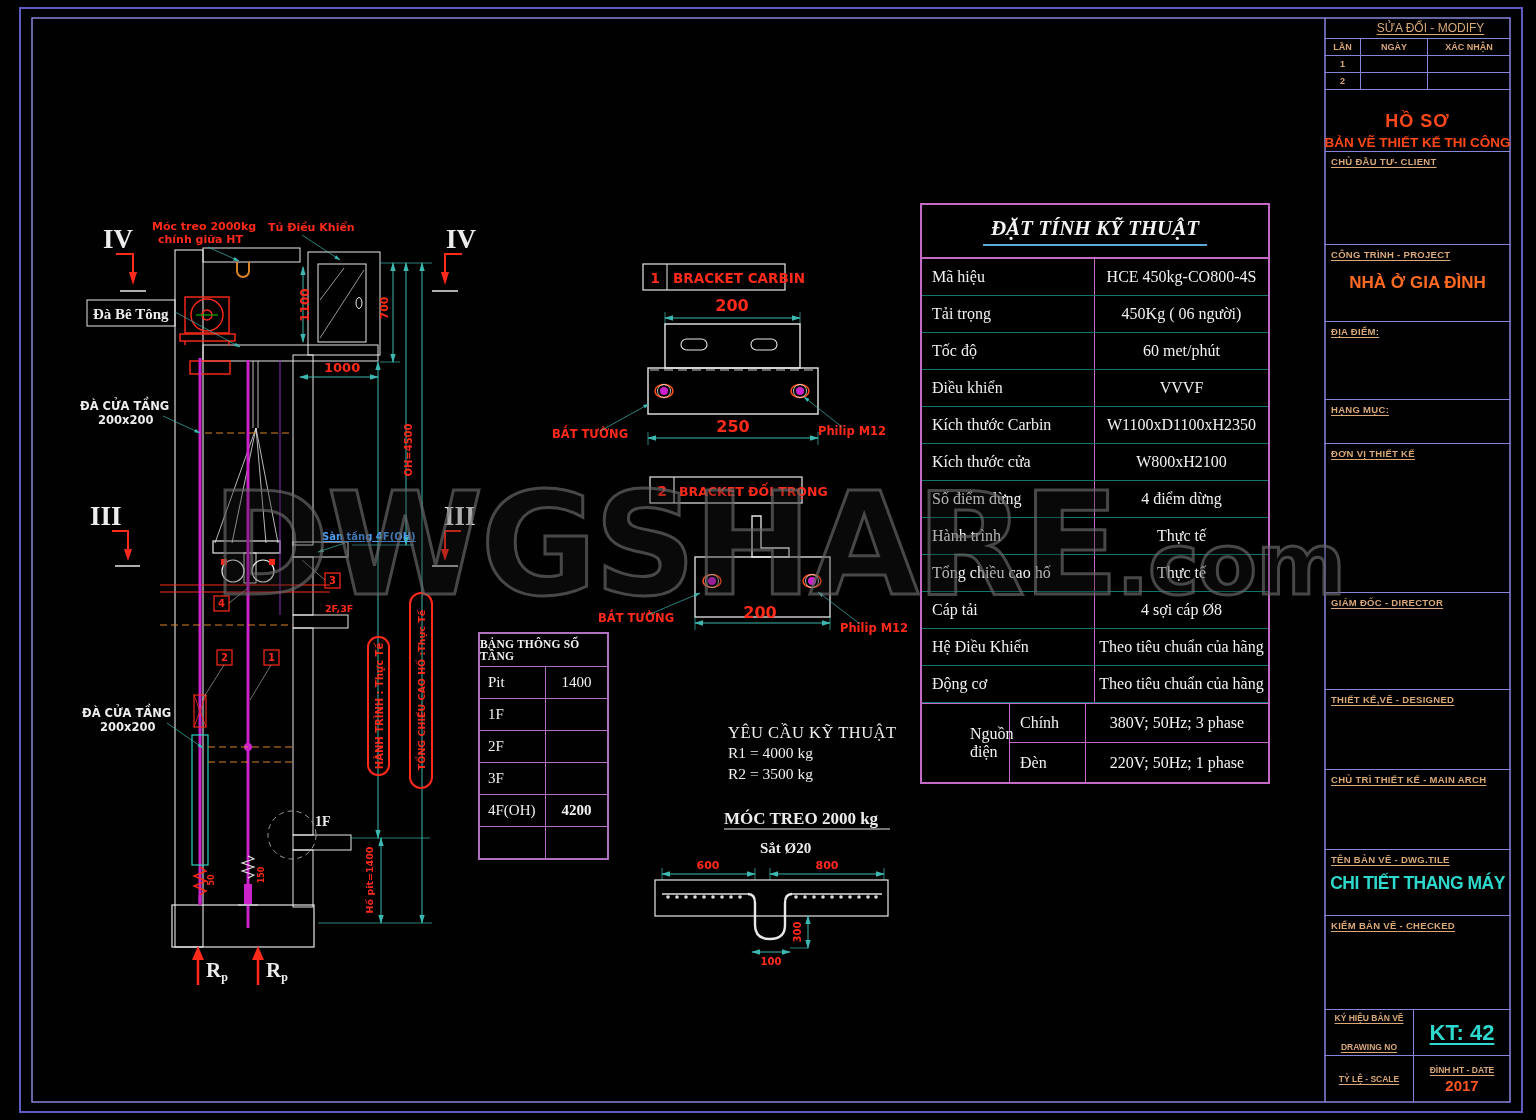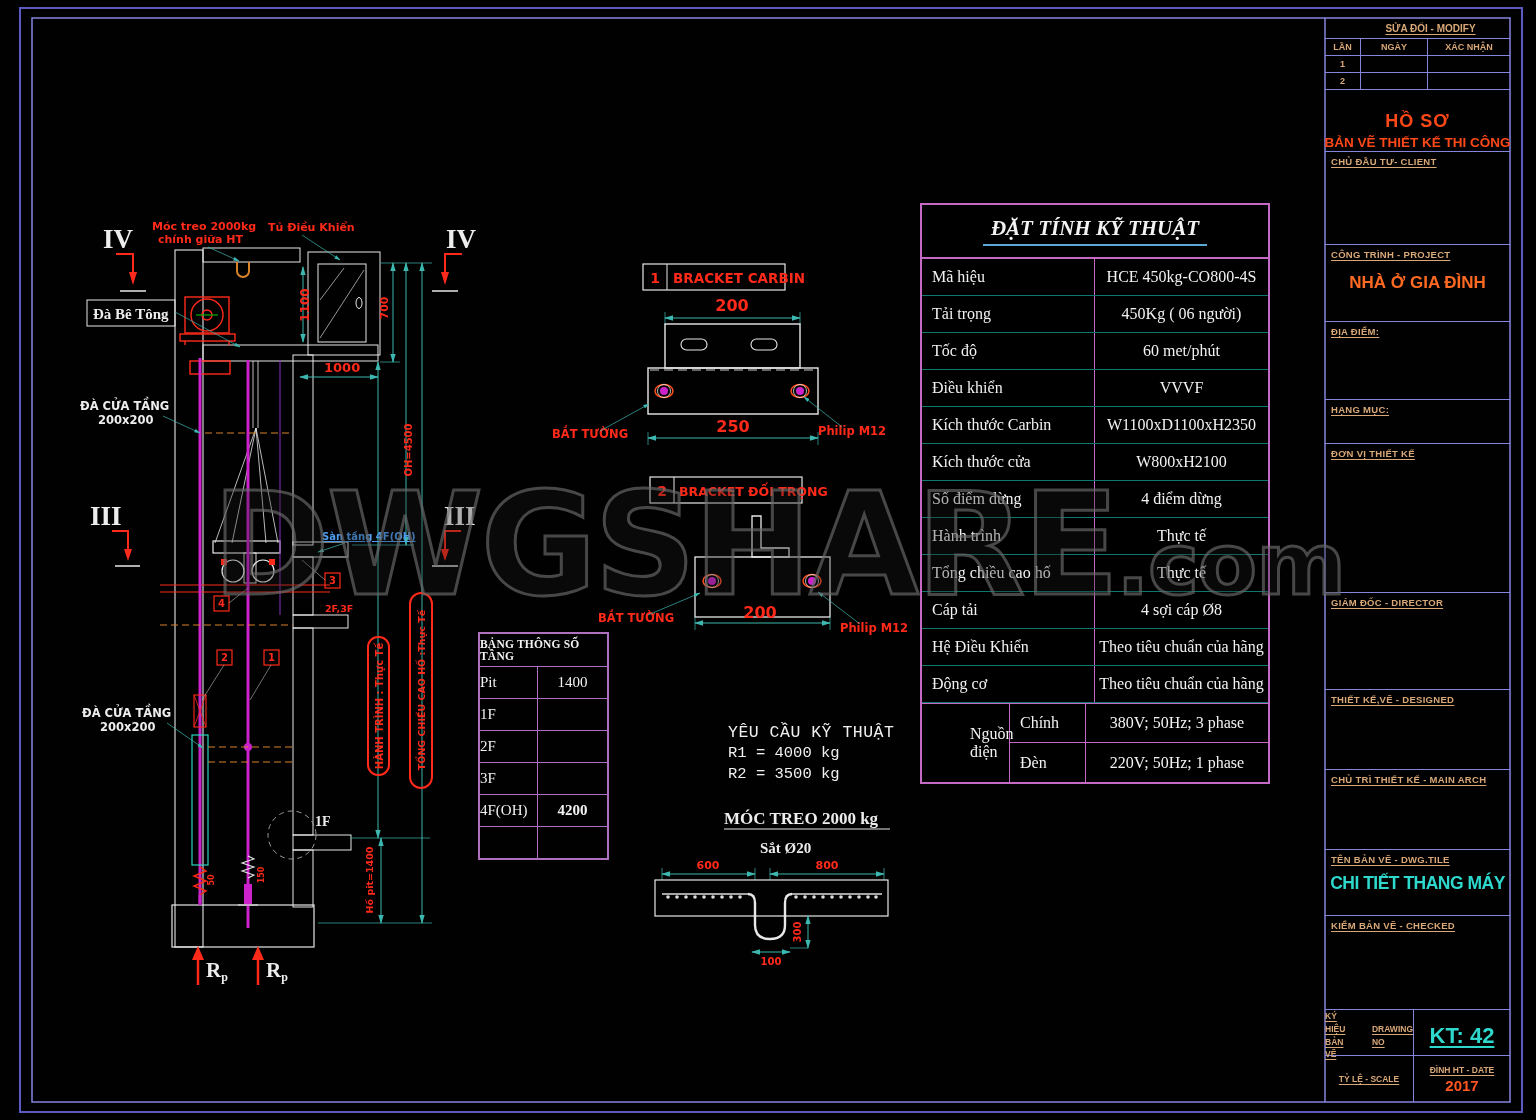--- a/index.html
+++ b/index.html
@@ -39,50 +39,50 @@
   .spec-pow .pval{display:flex;align-items:center;justify-content:center;border-bottom:1px solid #c46ac4;}
   .spec-pow .ptype.last,.spec-pow .pval.last{border-bottom:none;}
 
   
   .floors{position:absolute;left:478px;top:632px;width:127px;border:2px solid #b070c0;z-index:10;
           font-family:"Liberation Serif","DejaVu Serif",serif;color:#f2f2f2;}
   .fl-title{height:32px;border-bottom:1px solid #b070c0;display:flex;align-items:center;justify-content:center;
             font-size:11.5px;font-weight:bold;letter-spacing:0.2px;}
   .fl-row{display:flex;height:31px;border-bottom:1px solid #b070c0;font-size:15px;}
   .fl-row:last-child{border-bottom:none;}
-  .fl-row .l{width:57px;border-right:1px solid #b070c0;display:flex;align-items:center;}
+  .fl-row .l{width:57px;border-right:1px solid #b070c0;display:flex;align-items:center;padding-left:8px;}
   .fl-row .r{flex:1;display:flex;align-items:center;justify-content:center;}
   .fl-row .r.bold{font-weight:bold;}
 
   
   .req{position:absolute;left:728px;top:722px;z-index:10;color:#f0f0f0;
-       font-family:Liberation Mono, monospace;line-height:1.3;}
+       font-family:Liberation Serif, serif;line-height:1.3;}
   .req .t{font-size:16.5px;letter-spacing:0.5px;}
   .req .ln{font-size:15.5px;}
 
   
   .tb{position:absolute;left:1325px;top:18px;width:185px;height:1084px;z-index:10;color:#d8a878;}
   .tb .sec{border-bottom:1.5px solid #8585dd;box-sizing:border-box;position:relative;}
   .tb .lbl{font-size:9.5px;font-weight:bold;letter-spacing:0.3px;text-decoration:underline;
            text-underline-offset:2px;padding:4px 0 0 6px;display:block;}
-  .mod-h{height:20px;display:flex;align-items:center;justify-content:center;font-size:10px;font-weight:bold;
+  .mod-h{height:20px;display:flex;align-items:center;justify-content:center;font-size:12px;font-weight:normal;
          text-decoration:underline;text-underline-offset:2px;margin-left:26px;}
   .mod-grid{display:grid;grid-template-columns:36px 67px 1fr;border-top:1px solid #8585dd;}
   .mod-grid div{border-right:1px solid #8585dd;border-bottom:1px solid #8585dd;height:16px;
                 display:flex;align-items:center;justify-content:center;font-size:9px;font-weight:bold;}
   .mod-grid div:nth-child(3n){border-right:none;}
   .mod-grid div:nth-child(n+7){border-bottom:none;}
   .hs{display:flex;flex-direction:column;align-items:center;justify-content:center;color:#ff4818;font-weight:bold;}
   .hs .l1{font-size:18px;letter-spacing:1px;margin-top:20px;}
   .hs .l2{font-size:13.5px;margin-top:3px;white-space:nowrap;}
   .ctr{position:absolute;left:0;right:0;top:0;bottom:0;display:flex;align-items:center;justify-content:center;}
   .prj{color:#ff6a22;font-weight:bold;font-size:17px;white-space:nowrap;}
   .dwgt{color:#2fd8cc;font-weight:bold;font-size:17.5px;letter-spacing:-0.5px;white-space:nowrap;margin-top:8px;}
   .split{display:grid;grid-template-columns:89px 1fr;height:100%;}
-  .split .lc{border-right:1.5px solid #8585dd;display:flex;flex-direction:row;align-items:center;justify-content:center;
+  .split .lc{border-right:1.5px solid #8585dd;display:flex;flex-direction:column;align-items:center;justify-content:center;
              font-size:8.5px;font-weight:bold;line-height:1.5;gap:16px;}
   .split .lc span{text-decoration:underline;text-underline-offset:2px;}
   .split .rc{display:flex;flex-direction:column;align-items:center;justify-content:center;}
   .kt{color:#2fd8cc;font-weight:bold;font-size:22px;text-decoration:underline;text-underline-offset:3px;}
   .yr{color:#ff5522;font-weight:bold;font-size:15px;margin-top:2px;}
   .datelbl{font-size:8.5px;font-weight:bold;text-decoration:underline;text-underline-offset:2px;}
 </style>
 </head>
 <body>
 

